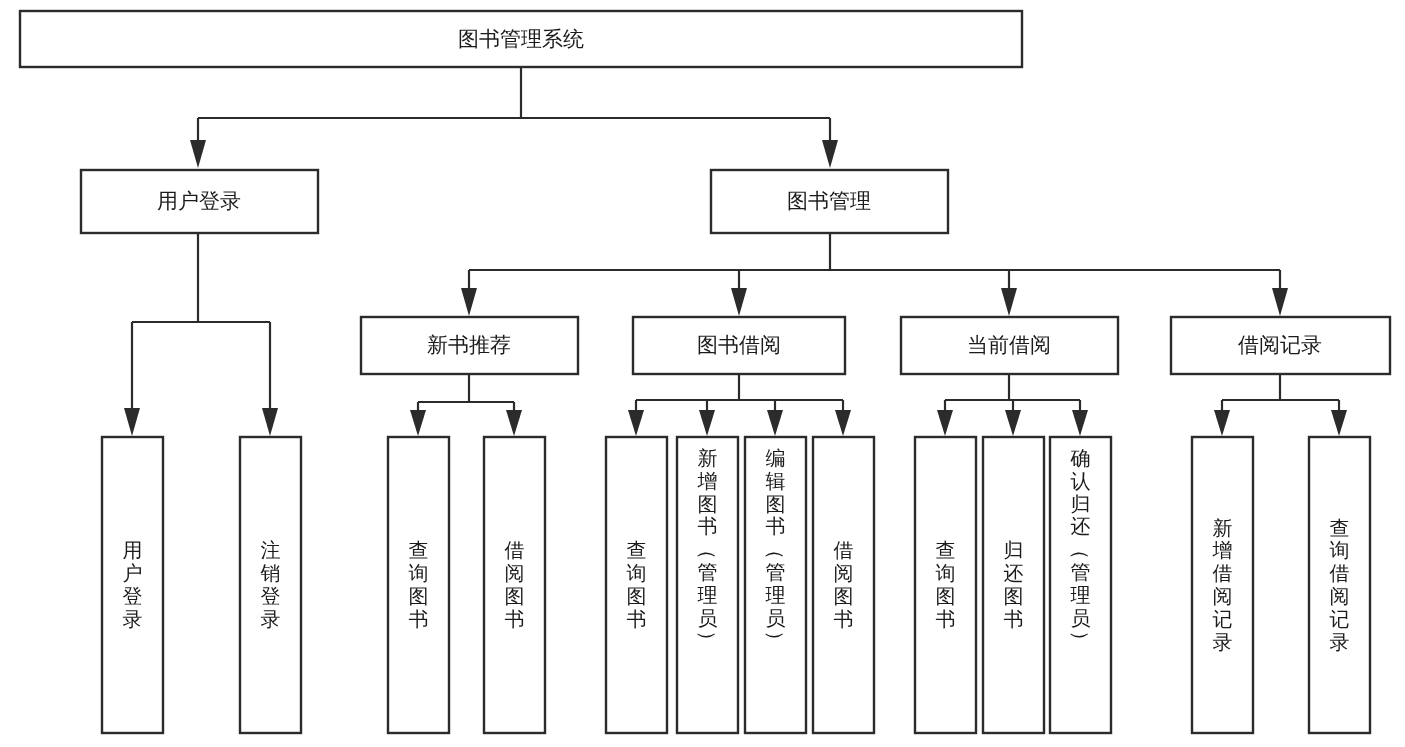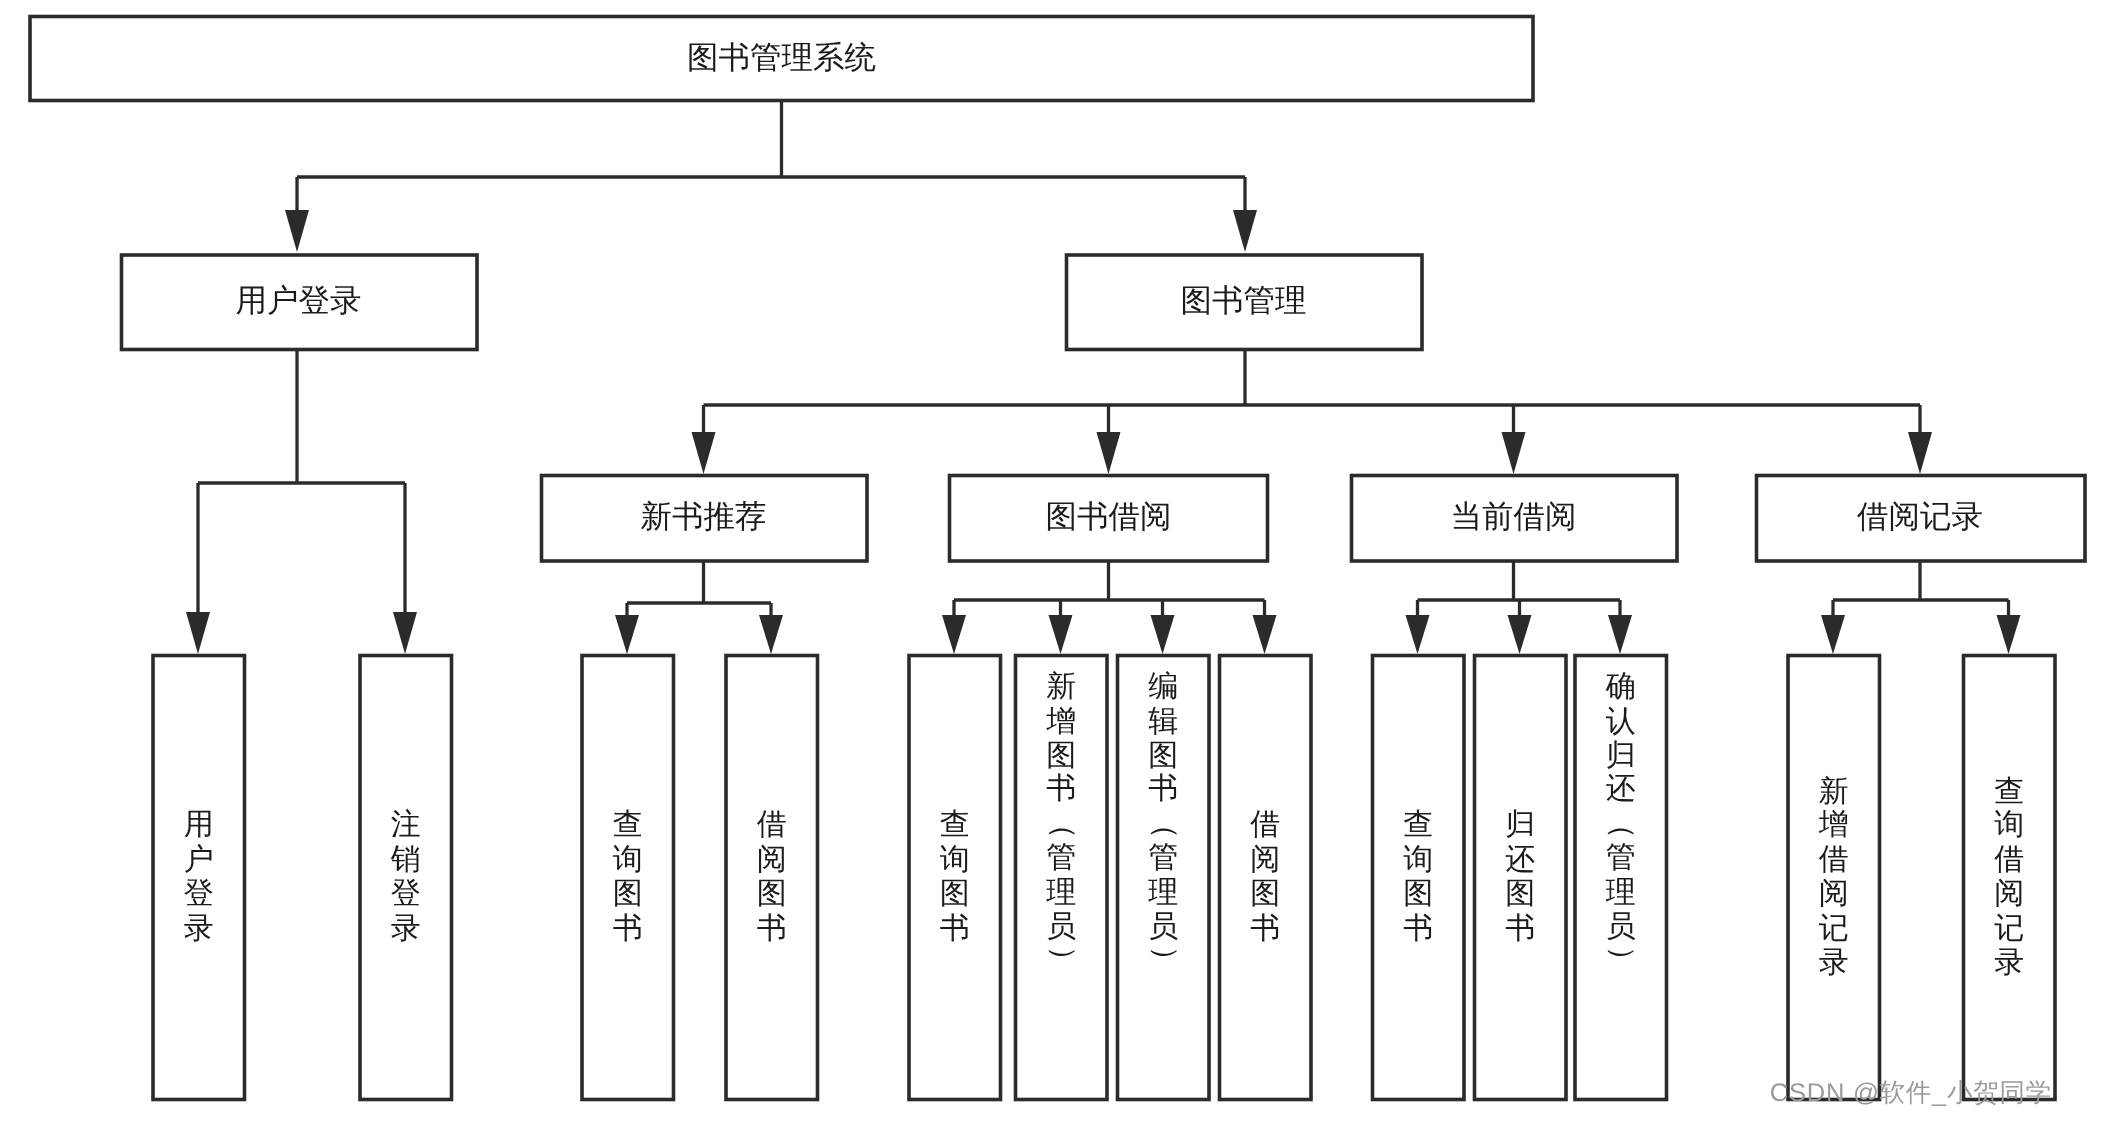--- a/index.html
+++ b/index.html
@@ -317,15 +317,14 @@
     </div>
   <div class="vlabel" style="left:1309px; top:437px; width:61px; height:296px;">
       <span>查</span>
       <span>询</span>
       <span>借</span>
       <span>阅</span>
       <span>记</span>
       <span>录</span>
     </div>
 
-  <div class="watermark">CSDN @软件_小贺同学</div>
 
 </div>
 
 </body></html>

